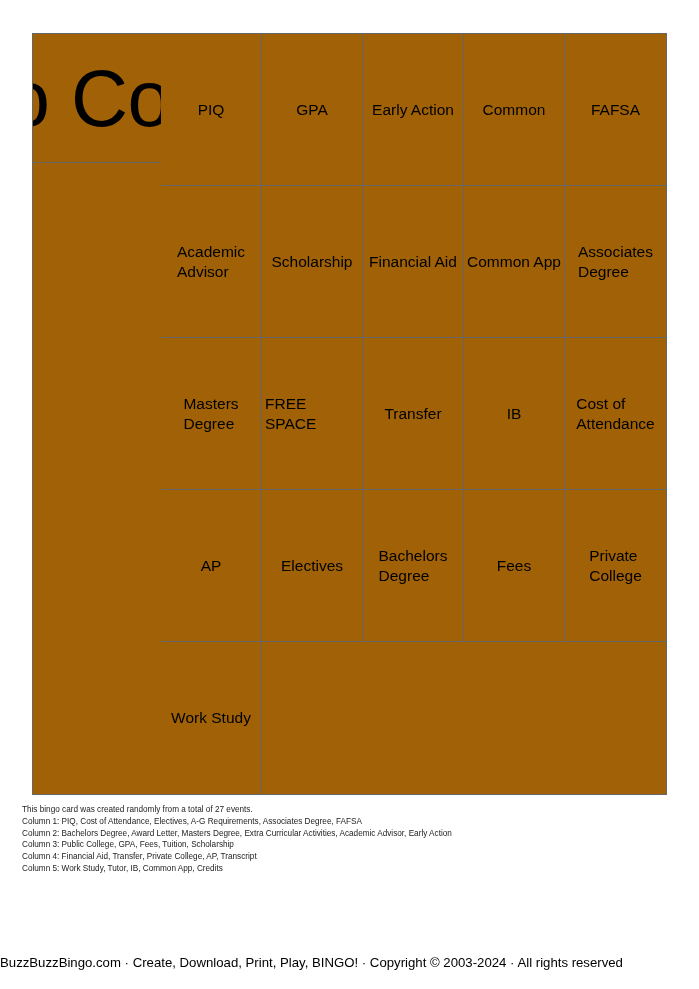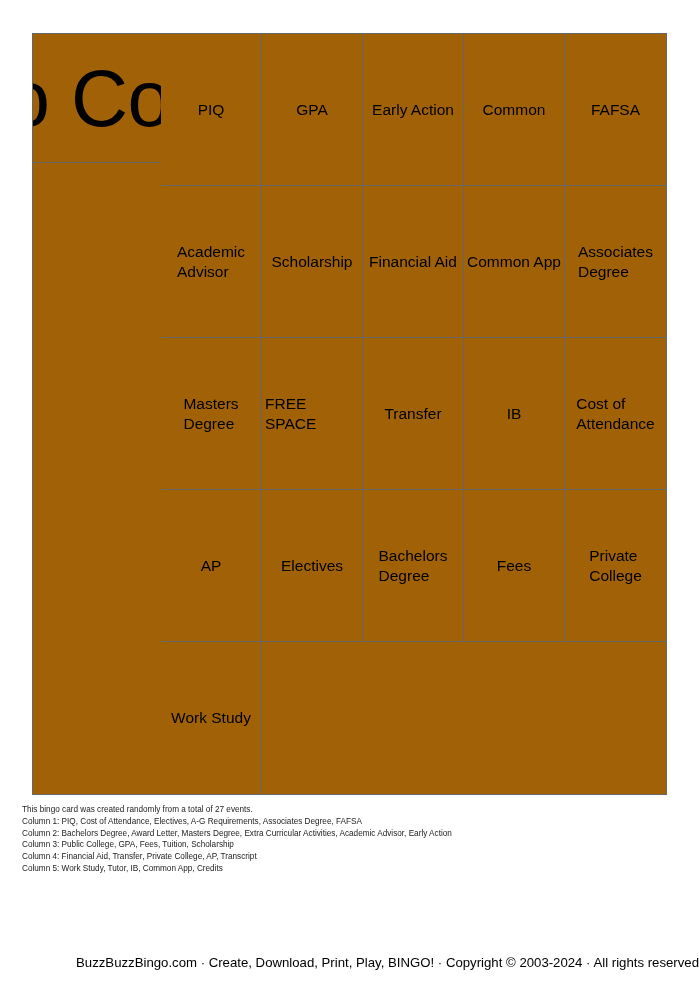--- a/index.html
+++ b/index.html
@@ -86,21 +86,21 @@
     color: #222222;
     white-space: nowrap;
   }
 
   
   #page-footer {
     position: absolute;
     left: 0;
     top: 953px;
     width: 699px;
-    text-align: right;
+    text-align: left;
   }
   #footer-text {
     font-size: 13.2px;
     line-height: 18px;
     color: #000000;
     white-space: nowrap;
   }
 </style>
 </head>
 <body>

